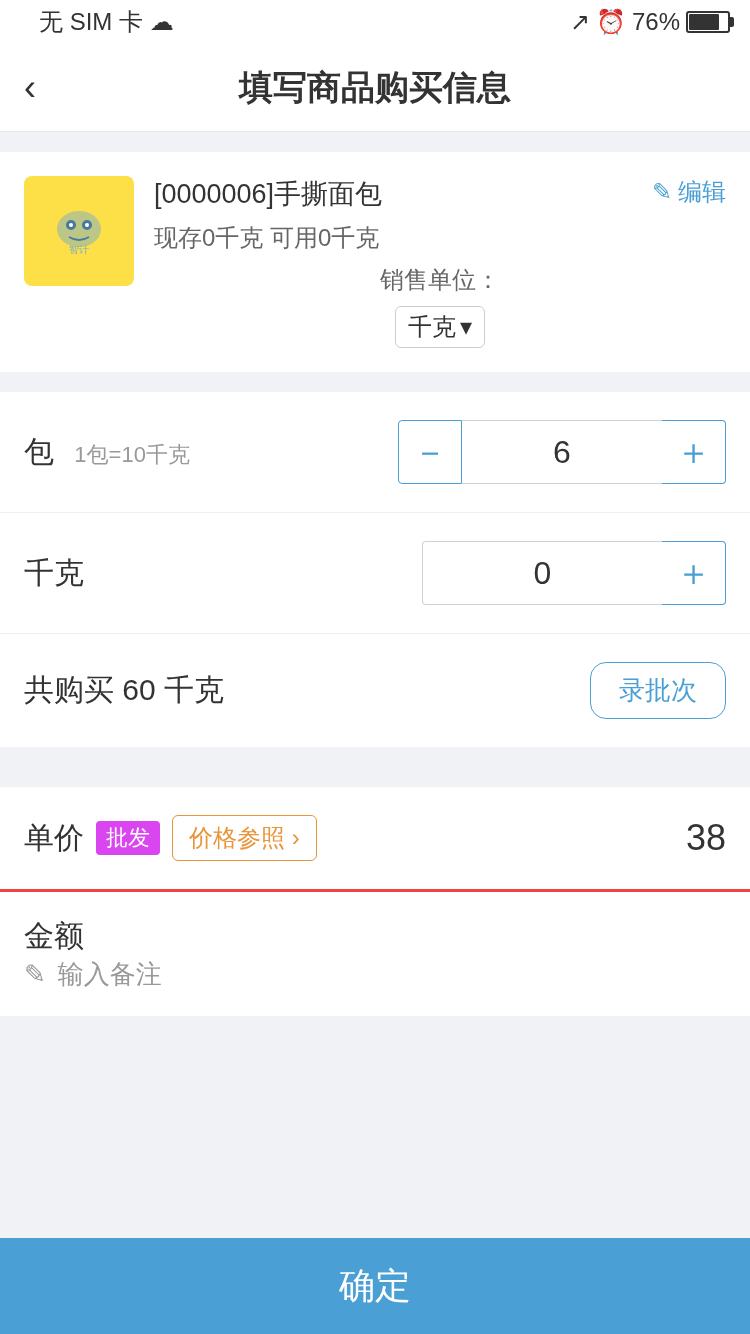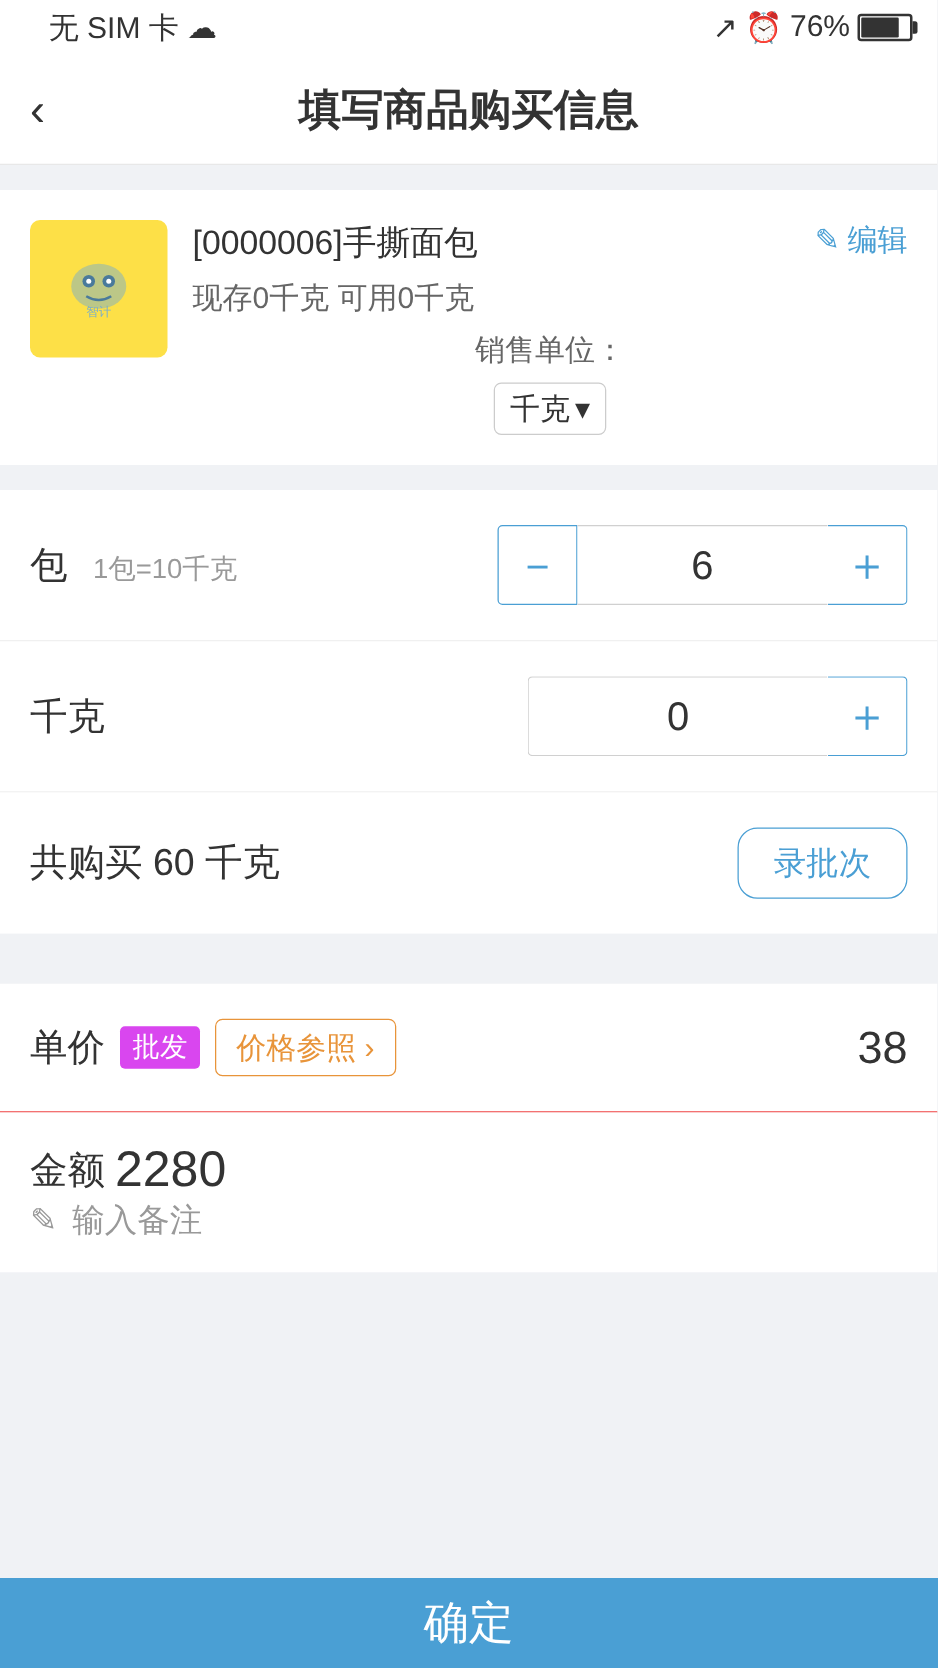--- a/index.html
+++ b/index.html
@@ -196,21 +196,21 @@
     
     .price-section {
       background: #fff;
       margin-top: 20px;
     }
     .price-row {
       padding: 28px 24px;
       display: flex;
       align-items: center;
       justify-content: space-between;
-      border-bottom: 1px solid #ef4444;
+      border-bottom: 3px solid #ef4444;
     }
     .price-left {
       display: flex;
       align-items: center;
       gap: 12px;
       font-size: 30px;
       color: #333;
     }
     .price-tag {
       background: #d946ef;
@@ -264,21 +264,21 @@
       flex: 1;
       min-height: 300px;
     }
 
     
     .confirm-btn {
       position: fixed;
       bottom: 0;
       left: 0;
       width: 750px;
-      height: 72px;
+      height: 96px;
       background: #4a9fd4;
       color: #fff;
       font-size: 36px;
       display: flex;
       align-items: center;
       justify-content: center;
       cursor: pointer;
       border: none;
     }
     .battery { 
@@ -396,21 +396,20 @@
       <span class="price-tag">批发</span>
       <button class="price-ref-btn">价格参照 ›</button>
     </div>
     <div class="price-value">38</div>
   </div>
 </div>
 
 <div class="amount-section">
   <div class="amount-row">
     <span class="amount-label">金额</span>
-    <span class="amount-value">2280</span>
   </div>
   <div class="remark-row">
     <span>✎</span>
     <span>输入备注</span>
   </div>
 </div>
 
 <div class="empty-area"></div>
 
 <button class="confirm-btn">确定</button>

